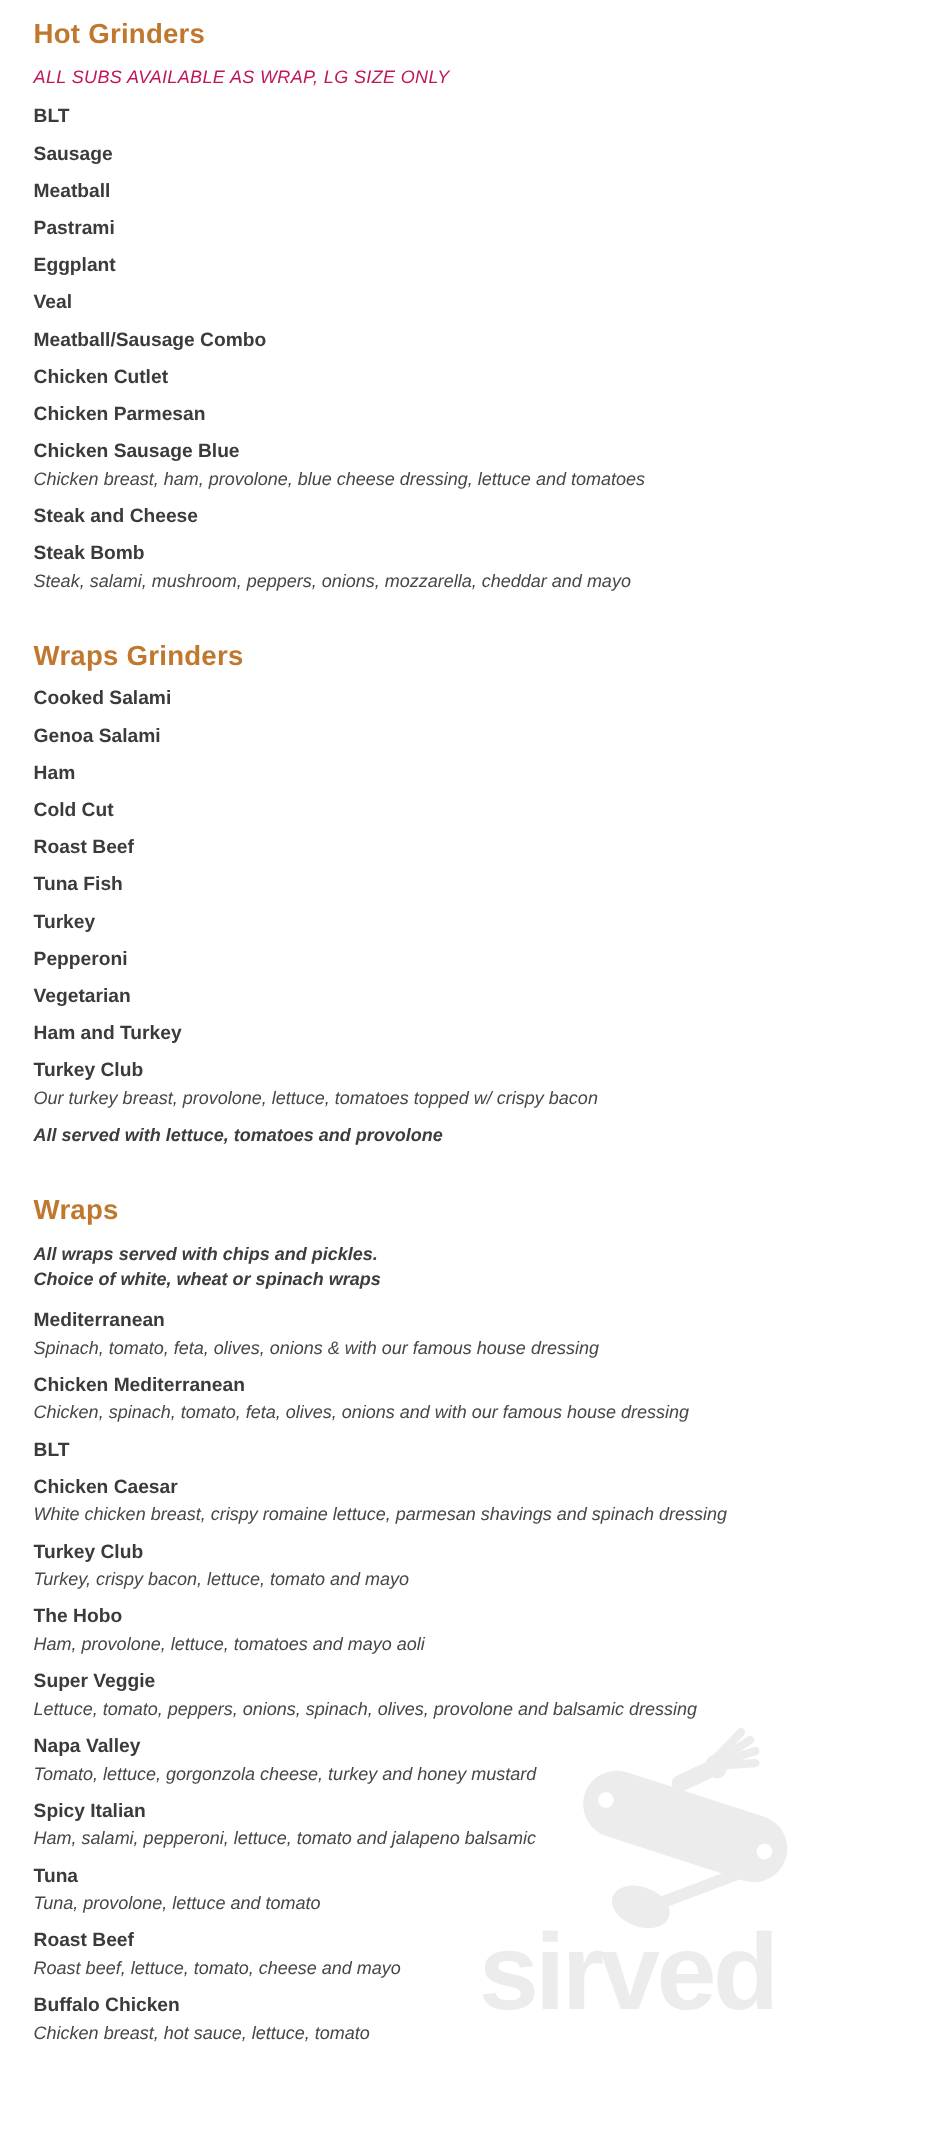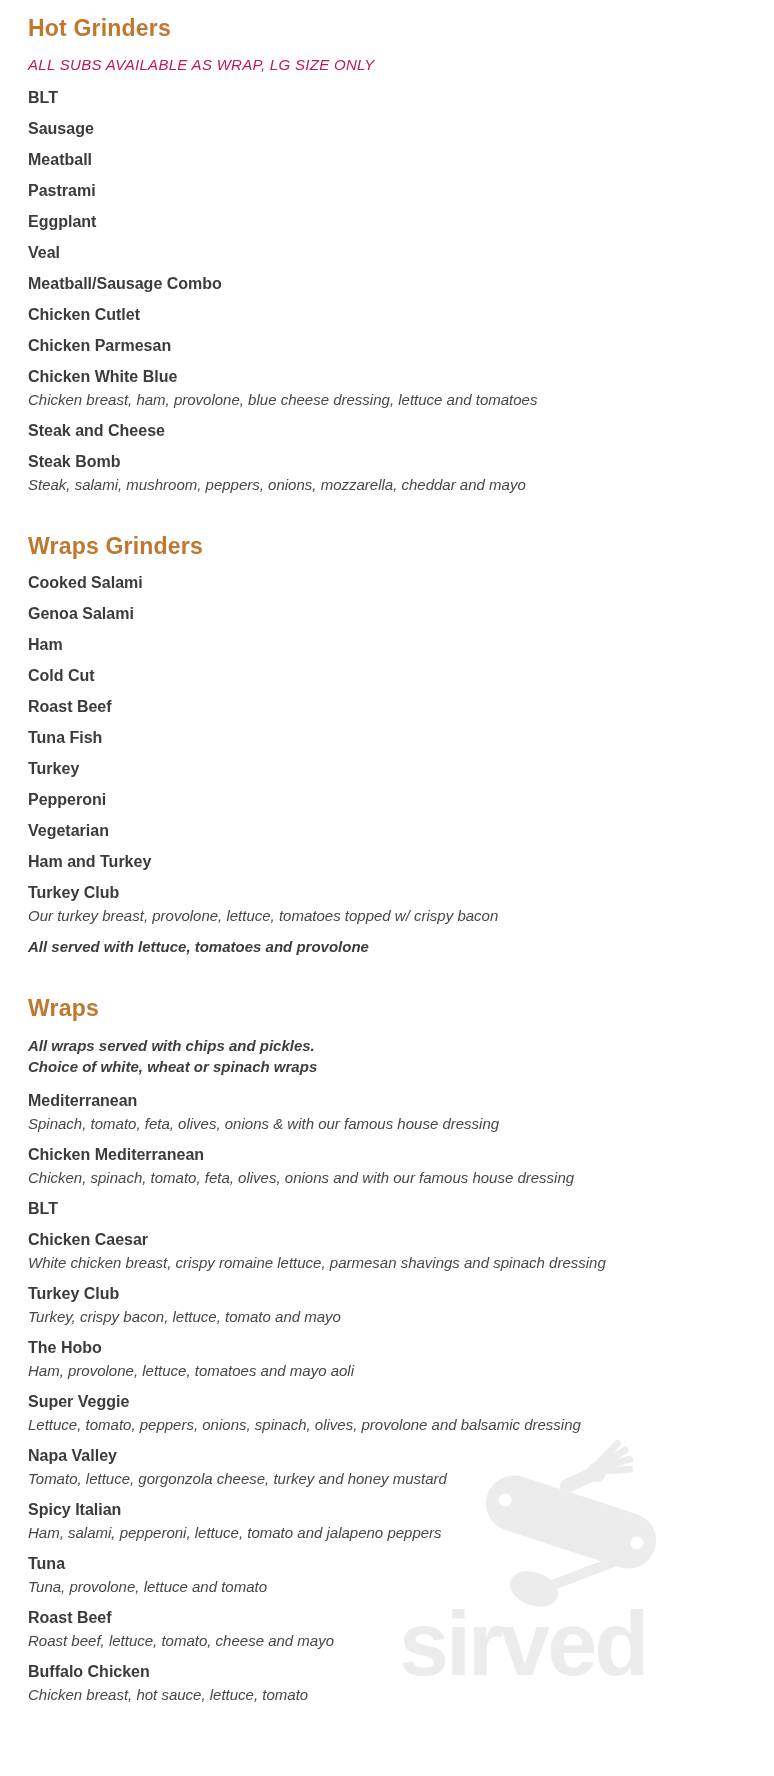--- a/index.html
+++ b/index.html
@@ -166,21 +166,21 @@
   </div>
           <div class="menu-item">
     <div class="item-name">Chicken Cutlet</div>
 
   </div>
           <div class="menu-item">
     <div class="item-name">Chicken Parmesan</div>
 
   </div>
           <div class="menu-item">
-    <div class="item-name">Chicken White Blue</div>
+    <div class="item-name">Chicken Sausage Blue</div>
     <div class="item-desc">Chicken breast, ham, provolone, blue cheese dressing, lettuce and tomatoes</div>
   </div>
           <div class="menu-item">
     <div class="item-name">Steak and Cheese</div>
 
   </div>
           <div class="menu-item">
     <div class="item-name">Steak Bomb</div>
     <div class="item-desc">Steak, salami, mushroom, peppers, onions, mozzarella, cheddar and mayo</div>
   </div>
@@ -273,21 +273,21 @@
           <div class="menu-item">
     <div class="item-name">Super Veggie</div>
     <div class="item-desc">Lettuce, tomato, peppers, onions, spinach, olives, provolone and balsamic dressing</div>
   </div>
           <div class="menu-item">
     <div class="item-name">Napa Valley</div>
     <div class="item-desc">Tomato, lettuce, gorgonzola cheese, turkey and honey mustard</div>
   </div>
           <div class="menu-item">
     <div class="item-name">Spicy Italian</div>
-    <div class="item-desc">Ham, salami, pepperoni, lettuce, tomato and jalapeno peppers</div>
+    <div class="item-desc">Ham, salami, pepperoni, lettuce, tomato and jalapeno balsamic</div>
   </div>
           <div class="menu-item">
     <div class="item-name">Tuna</div>
     <div class="item-desc">Tuna, provolone, lettuce and tomato</div>
   </div>
           <div class="menu-item">
     <div class="item-name">Roast Beef</div>
     <div class="item-desc">Roast beef, lettuce, tomato, cheese and mayo</div>
   </div>
           <div class="menu-item">

